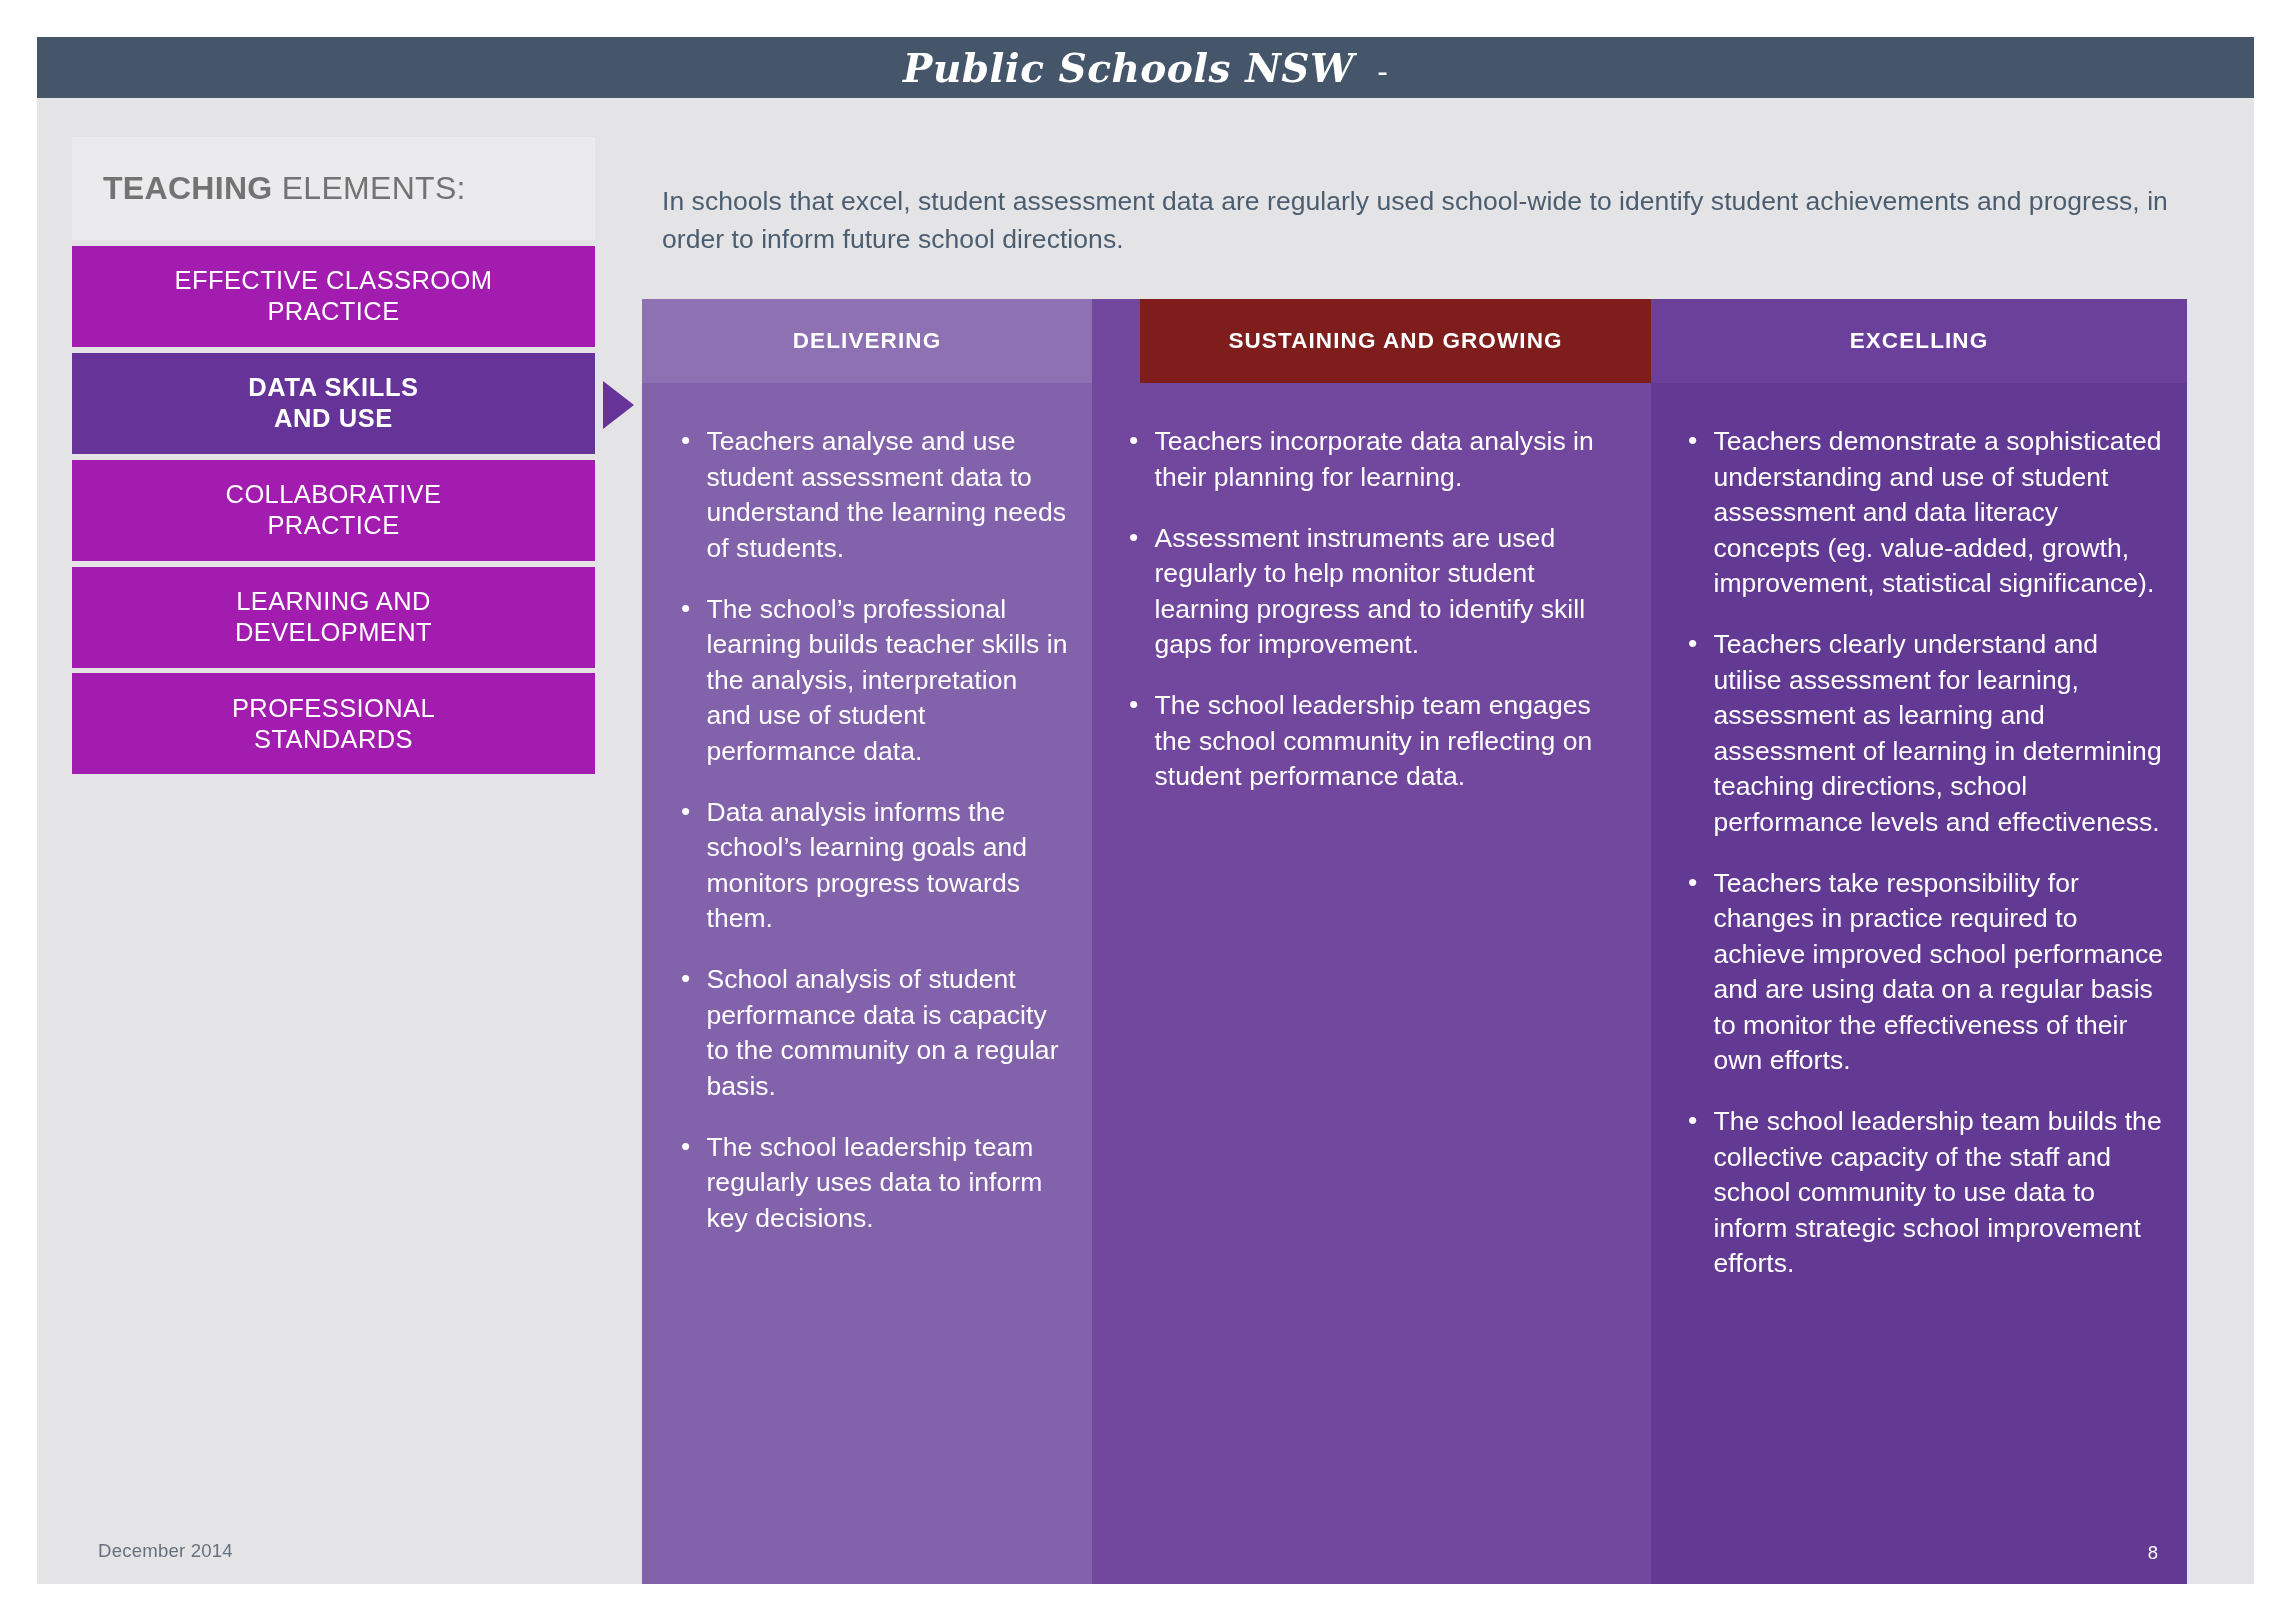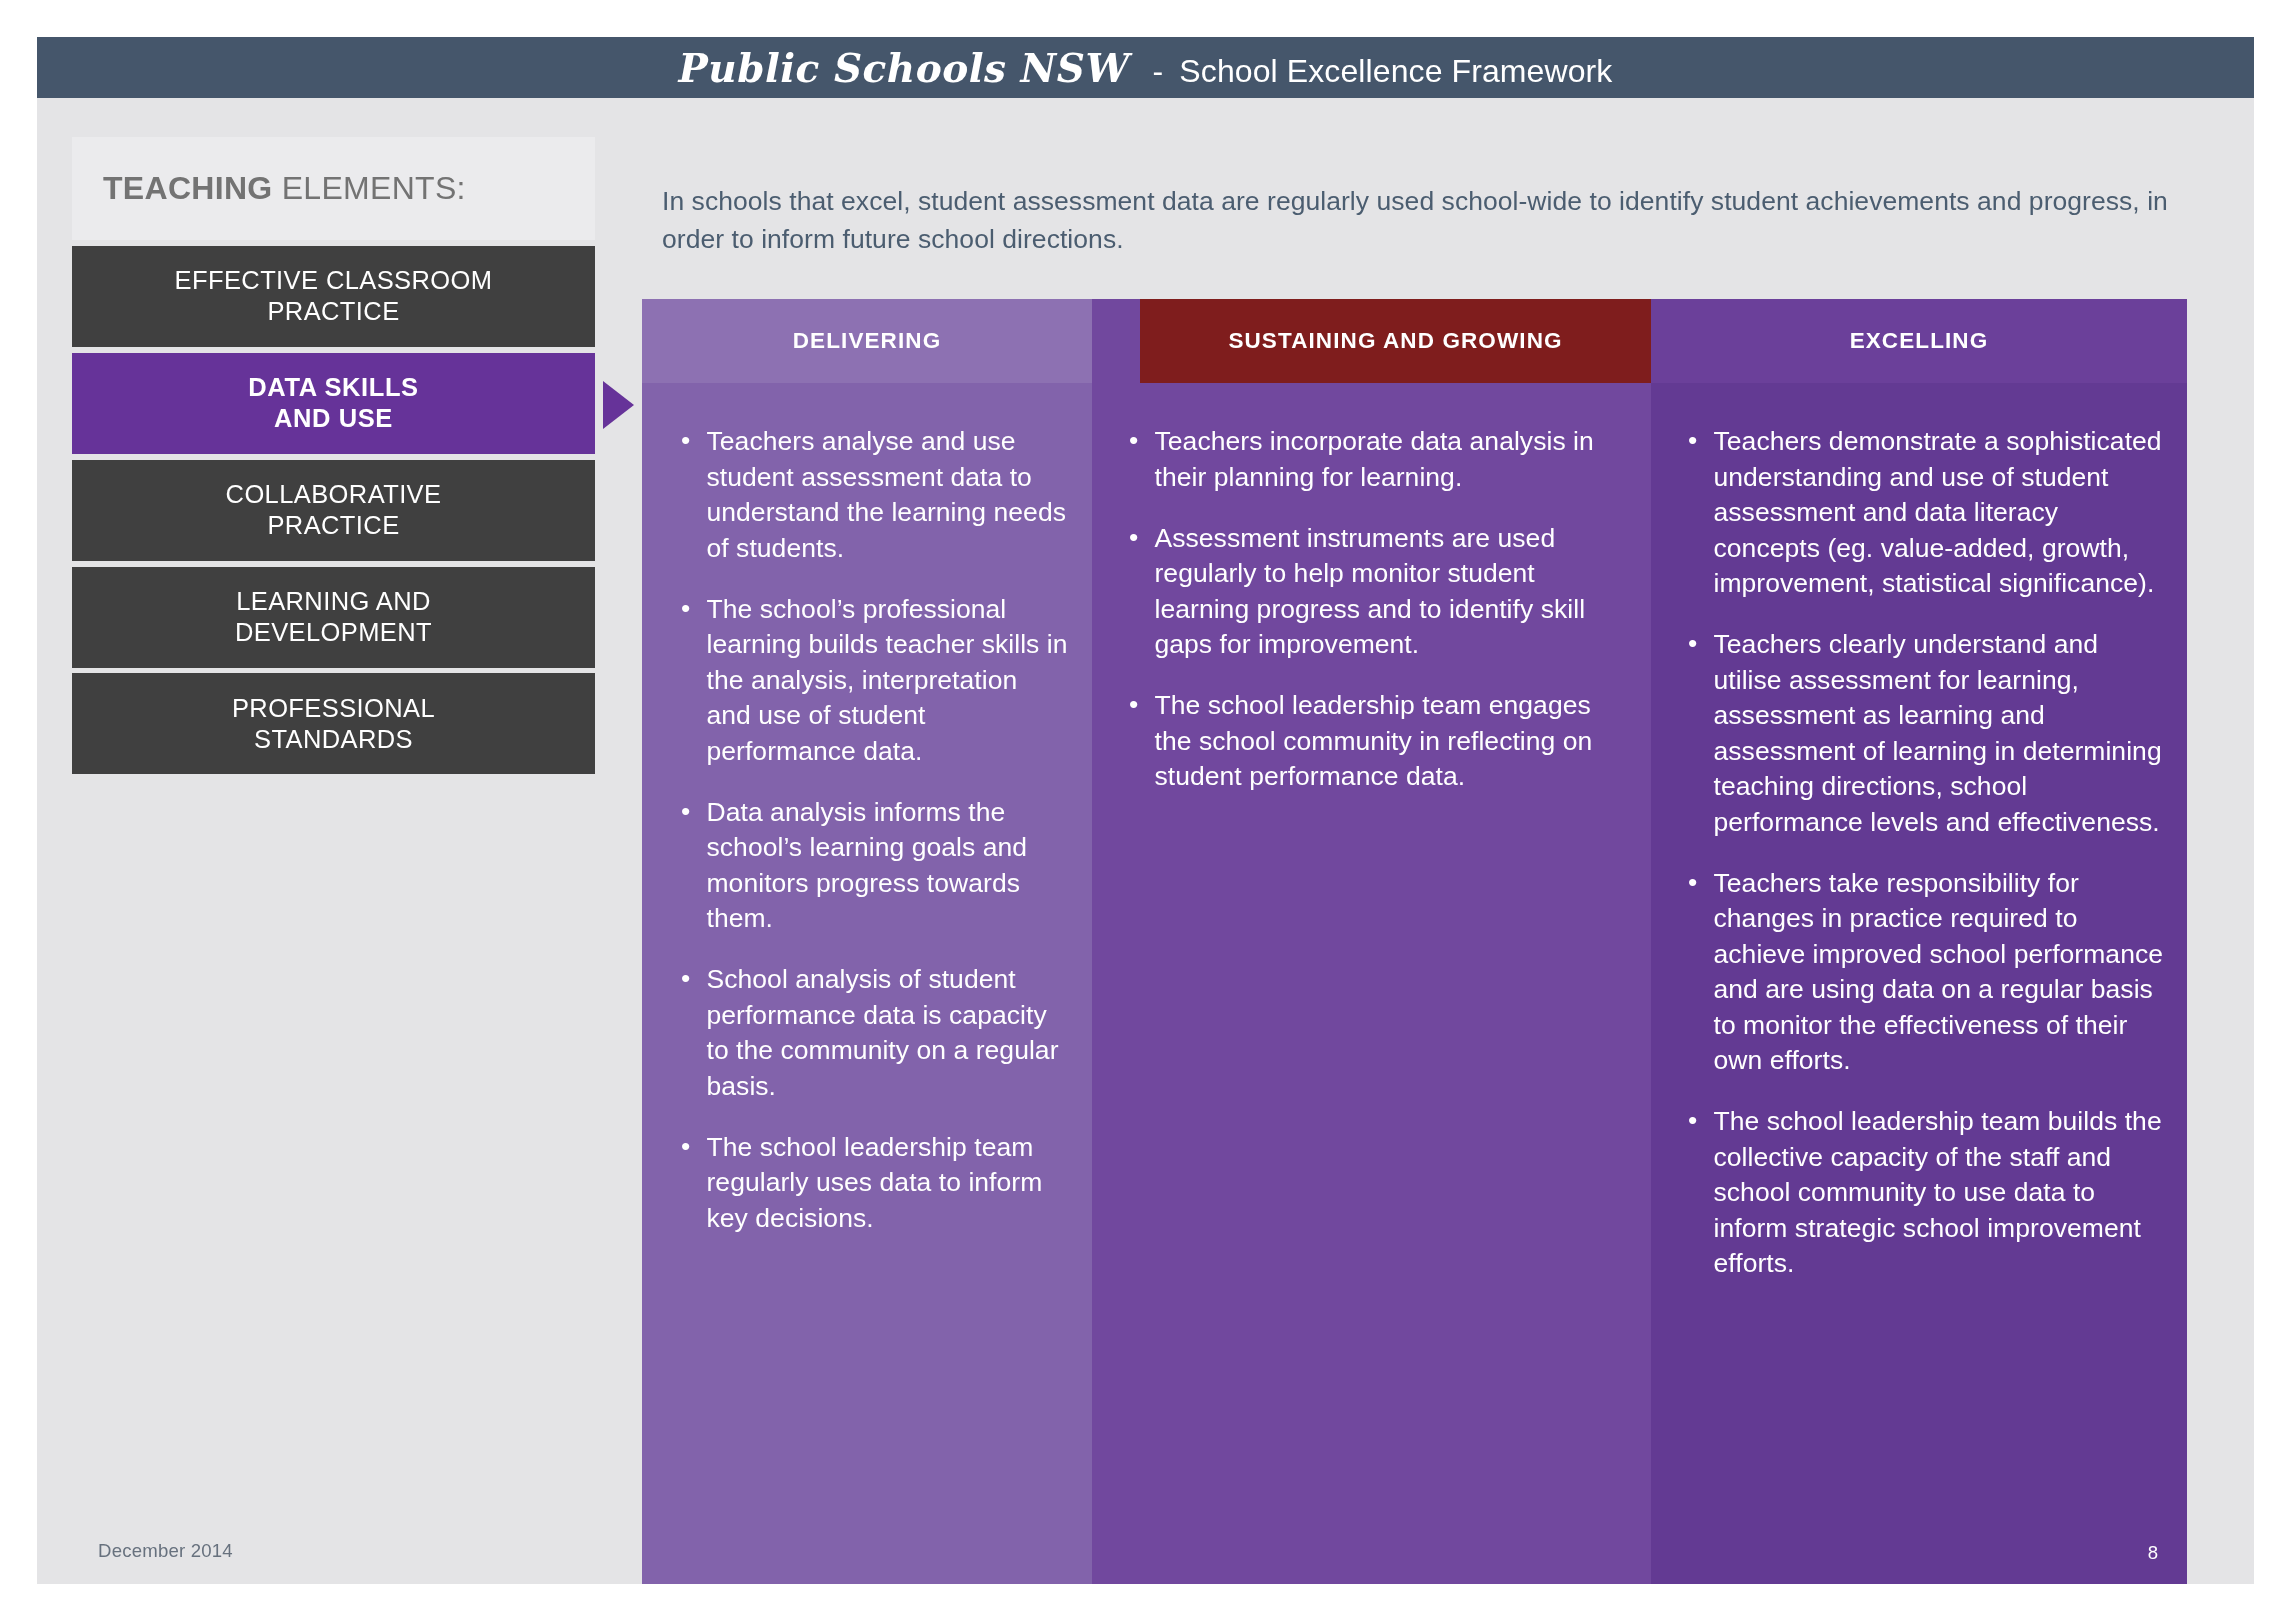--- a/index.html
+++ b/index.html
@@ -89,21 +89,21 @@
     letter-spacing: 0.3px;
     white-space: nowrap;
   }
   .sidebar-title .strong { font-weight: bold; }
   .sidebar-title .light  { font-weight: normal; }
 
   .sidebar-items {
     margin-top: 5.9px;
   }
   .sidebar-item {
-    background: #404040;
+    background: #a21caf;
     color: #ffffff;
     height: 101px;
     margin-bottom: 5.9px;
     display: flex;
     flex-direction: column;
     align-items: center;
     justify-content: center;
     text-align: center;
     font-size: 25.5px;
     line-height: 1.22;
@@ -225,21 +225,20 @@
 </style>
 </head>
 <body>
 
 <div id="page">
 
   <div class="header-bar">
     <div class="header-title">
       <span class="header-script">Public Schools NSW</span>
         <span class="header-rest"> - </span>
-        <span class="header-rest">School Excellence Framework</span>
     </div>
   </div>
 
   <div class="body-grey">
     <div class="footer-date">December 2014</div>
   </div>
 
   <div class="sidebar">
     <div class="sidebar-title-box">
       <div class="sidebar-title"><span class="strong">TEACHING</span><span class="light"> ELEMENTS:</span></div>

